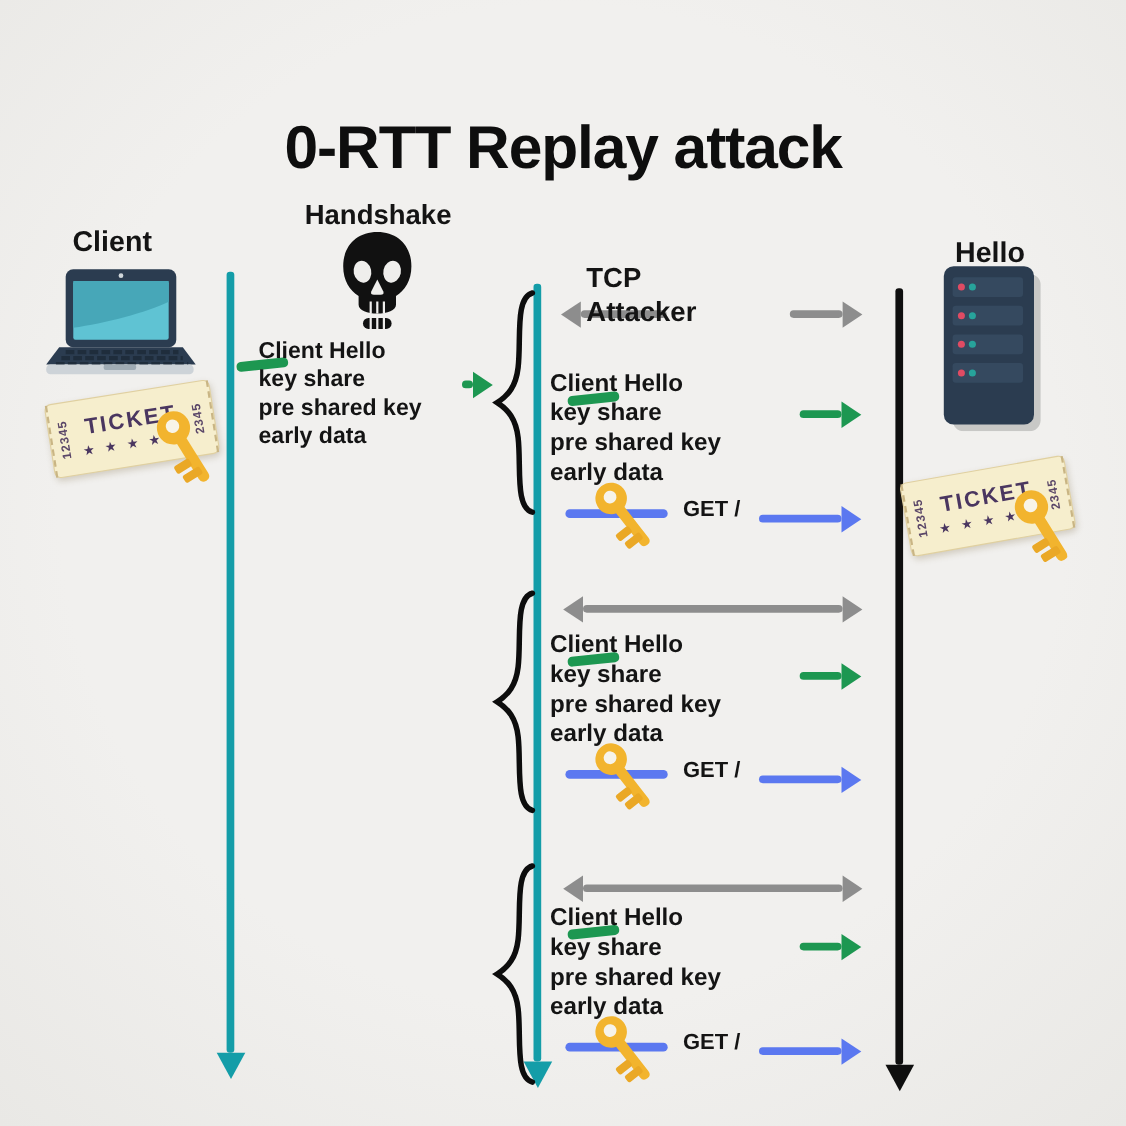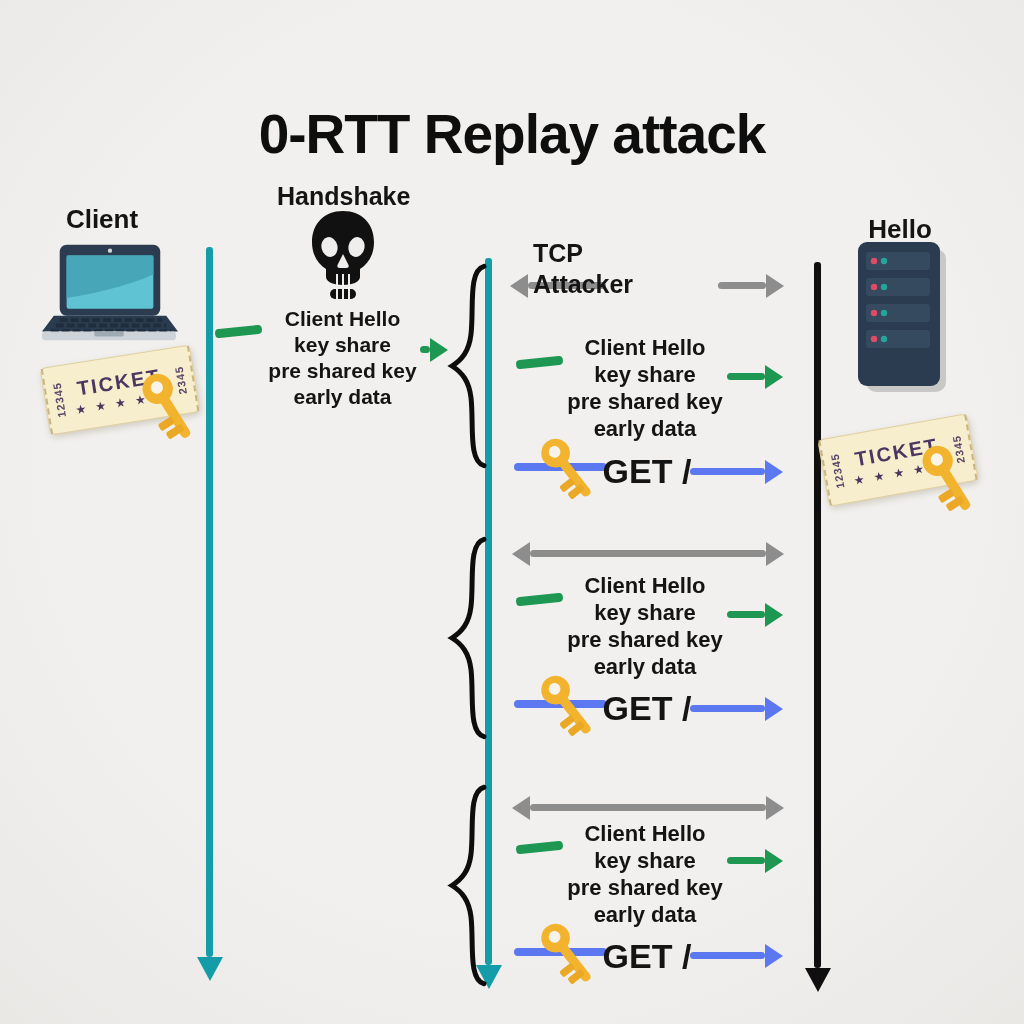--- a/index.html
+++ b/index.html
@@ -38,24 +38,24 @@
     border-top:12px solid transparent; border-bottom:12px solid transparent;
     border-right:18px solid currentColor;
   }
   .gray { color:#8d8d8d; }
   .green { color:#1d9751; }
   .blue { color:#5b78f0; }
   .dash { position:absolute; width:47px; height:9px; border-radius:4px; background:#1d9751; transform:rotate(-6deg); }
   .blue-line { position:absolute; width:93px; height:8px; border-radius:4px; background:#5b78f0; }
 
   
-  .msg-block { position:absolute; text-align:center; font-weight:800; font-size:22px; line-height:27px; white-space:nowrap; }
+  .msg-block { position:absolute; font-weight:800; font-size:22px; line-height:27px; white-space:nowrap; }
   .msg-block.small { font-size:21px; line-height:26px; }
   .tcp-block { position:absolute; font-weight:800; font-size:25px; line-height:31px; white-space:nowrap; }
-  .get-label { position:absolute; font-size:34px; font-weight:900; white-space:nowrap; }
+  .get-label { position:absolute; font-size:20px; font-weight:900; white-space:nowrap; }
 
   .brace { position:absolute; }
 
   
   .ticket-wrap { position:absolute; width:160px; height:110px; }
   .ticket-body {
     position:absolute; left:0; top:8px; width:150px; height:66px;
     background:#f6eecd; border:1px solid #e0d0a0; border-radius:6px;
     box-shadow:1px 3px 6px rgba(120,100,60,.25);
     display:flex; transform:rotate(-9deg);

